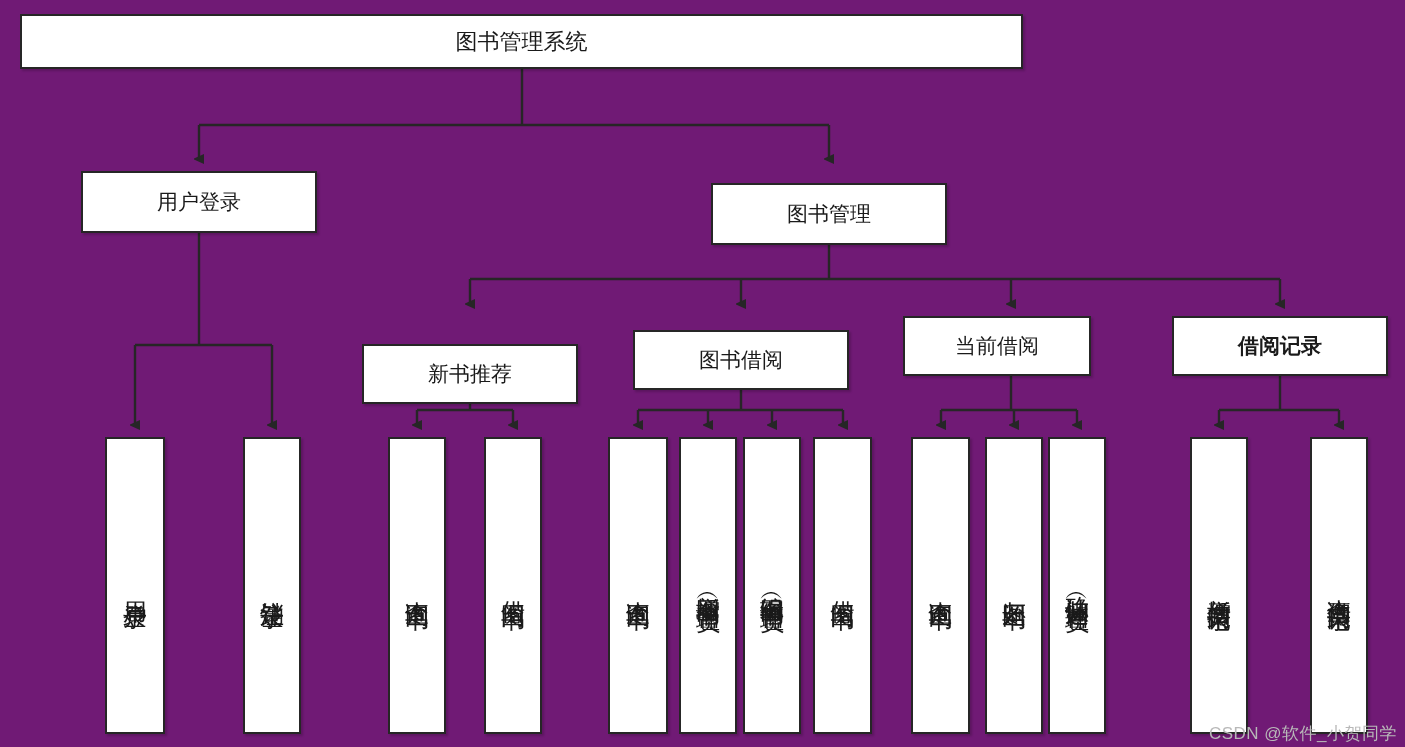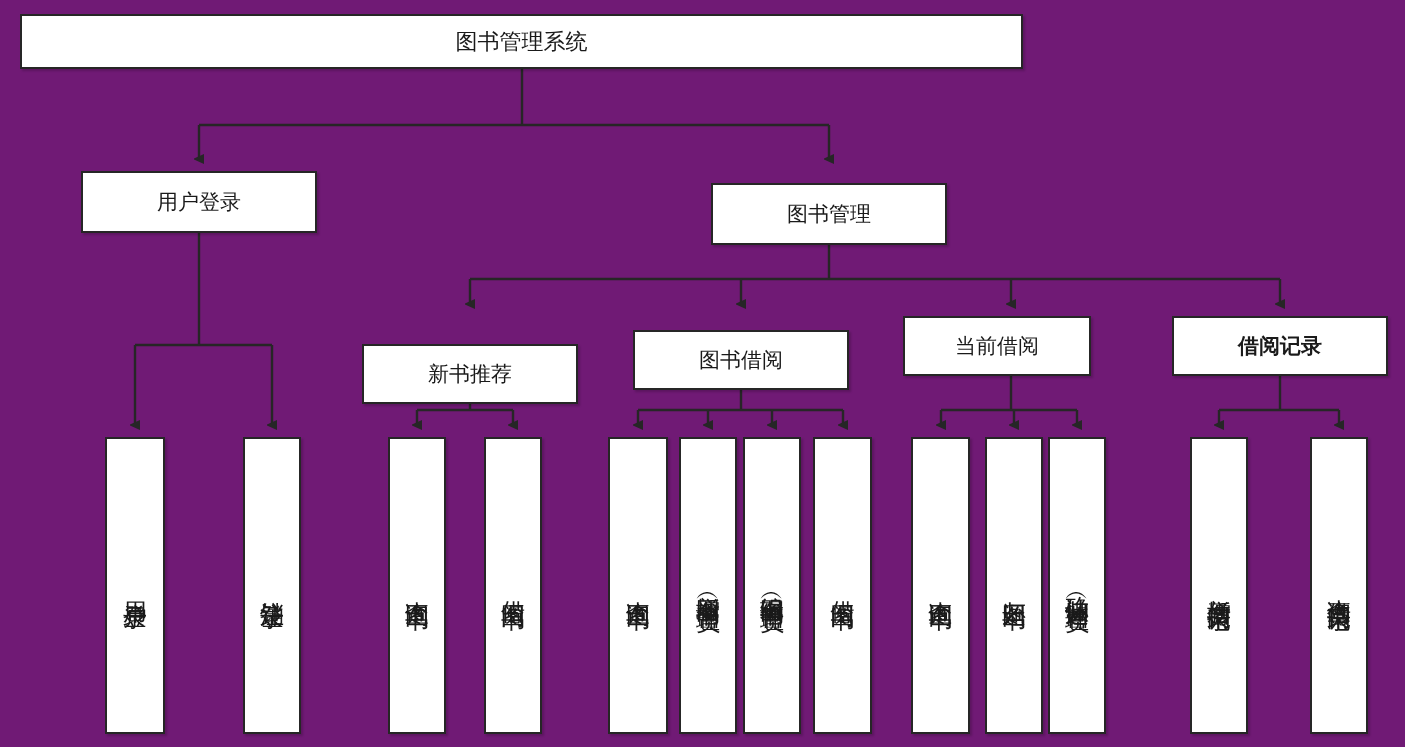--- a/index.html
+++ b/index.html
@@ -170,13 +170,14 @@
       <div class="node vertical" style="left: 1048px; top: 437px; width: 58px; height: 297px;">
         <span class="node-label">确认归还（管理员）</span>
       </div>
       <div class="node vertical" style="left: 1190px; top: 437px; width: 58px; height: 297px;">
         <span class="node-label">新增借阅记录</span>
       </div>
       <div class="node vertical" style="left: 1310px; top: 437px; width: 58px; height: 297px;">
         <span class="node-label">查询借阅记录</span>
       </div>
     </div>
+  <div class="watermark">CSDN @软件_小贺同学</div>
 </div>
 
 </body></html>

